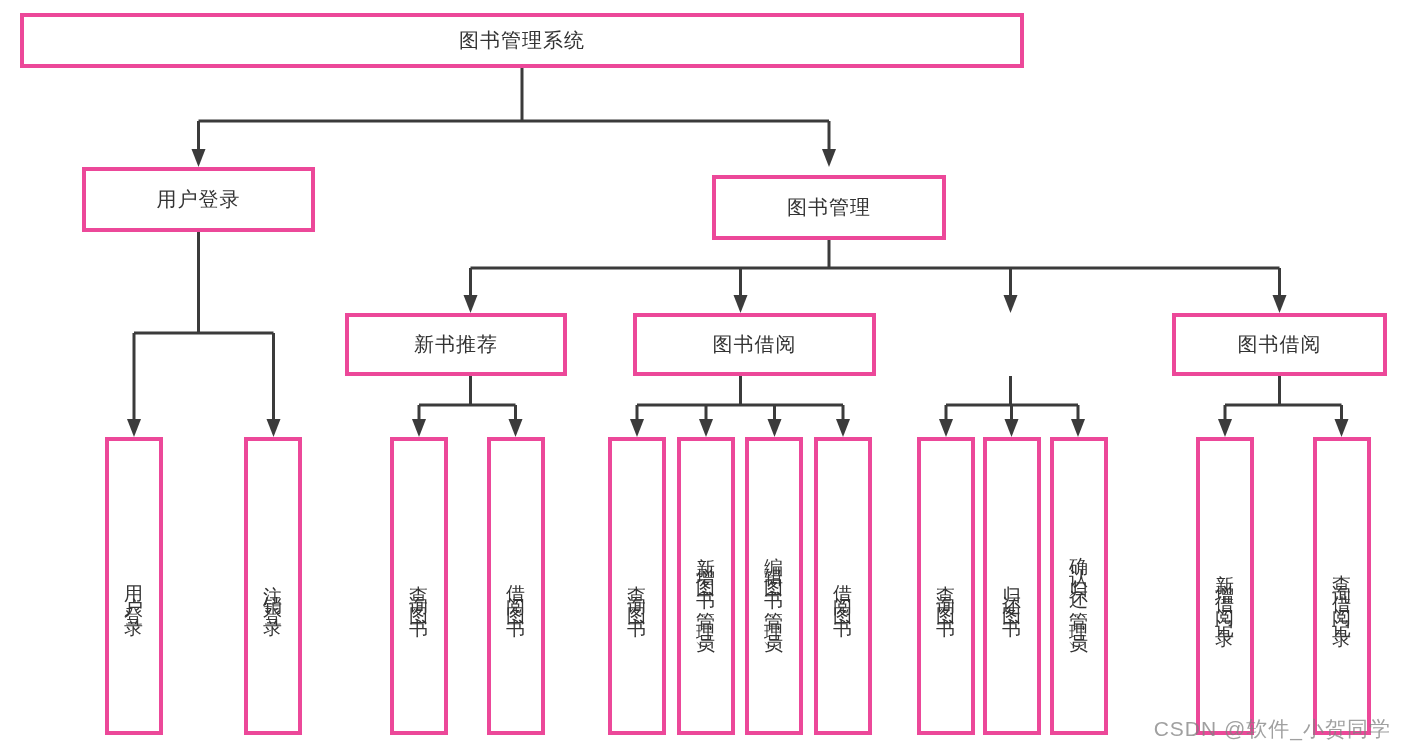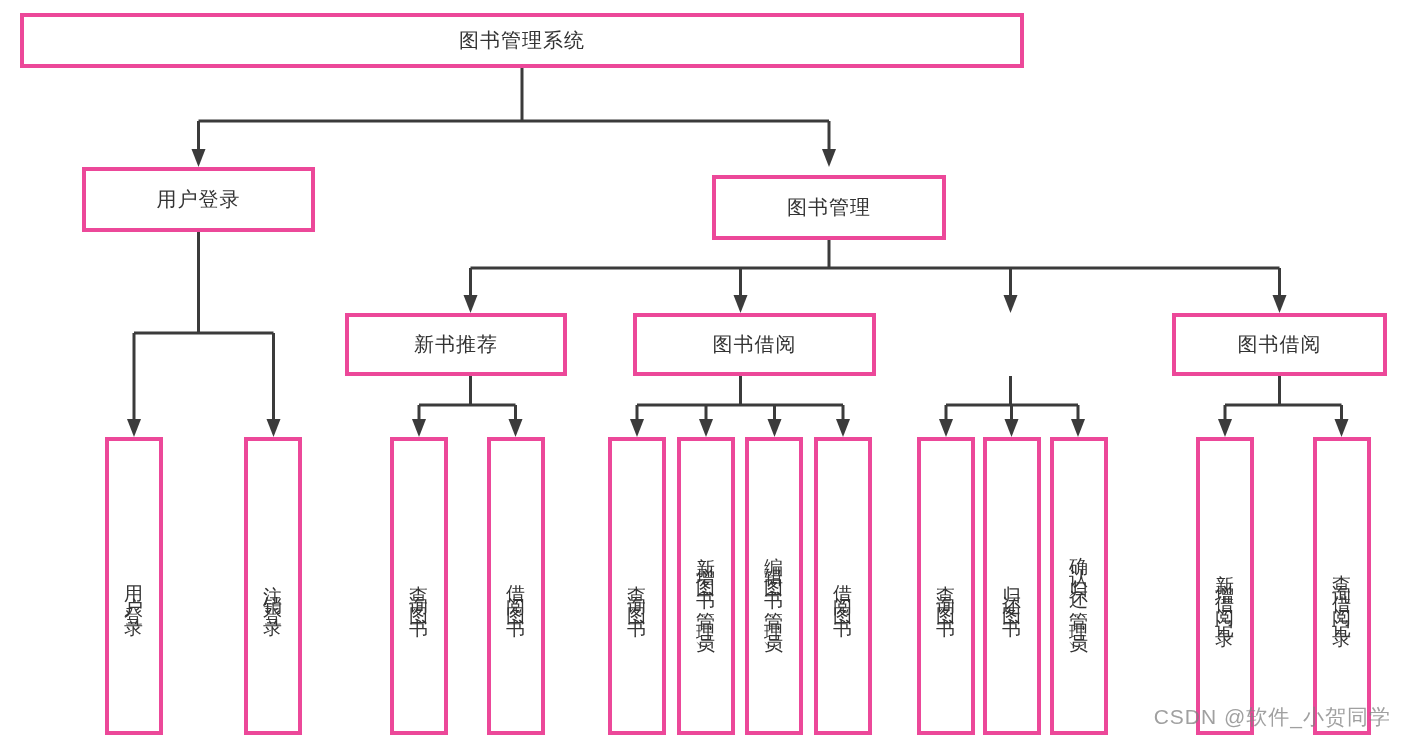--- a/index.html
+++ b/index.html
@@ -52,21 +52,21 @@
     writing-mode: vertical-rl;
     font-size: 19px;
     letter-spacing: 11px;
     line-height: 1;
     color: #333333;
     padding-top: 11px; 
   }
   .watermark {
     position: absolute;
     right: 14px;
-    bottom: 16px;
+    bottom: 4px;
     font-size: 21px;
     color: rgba(128, 128, 128, 0.75);
     letter-spacing: 1px;
     z-index: 3;
     white-space: nowrap;
   }
 </style>
 </head>
 <body>
 

